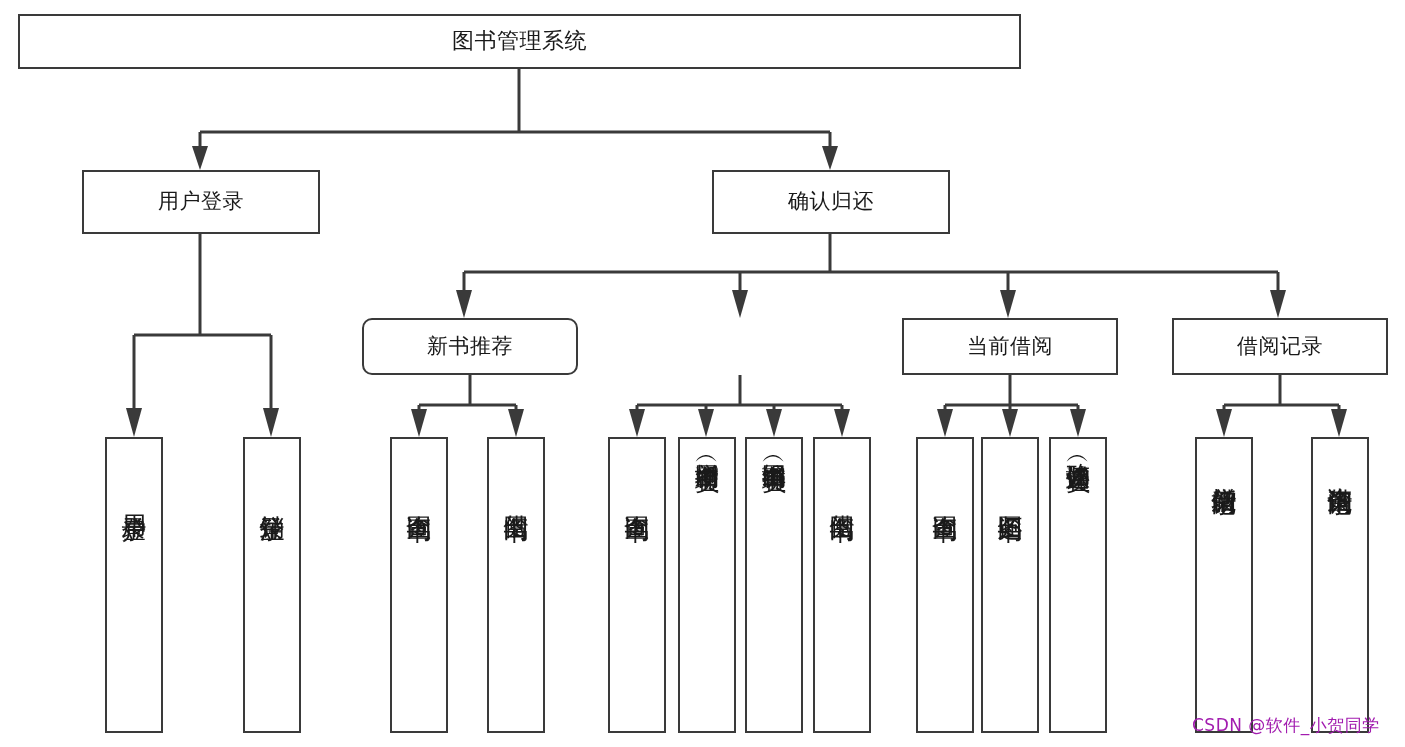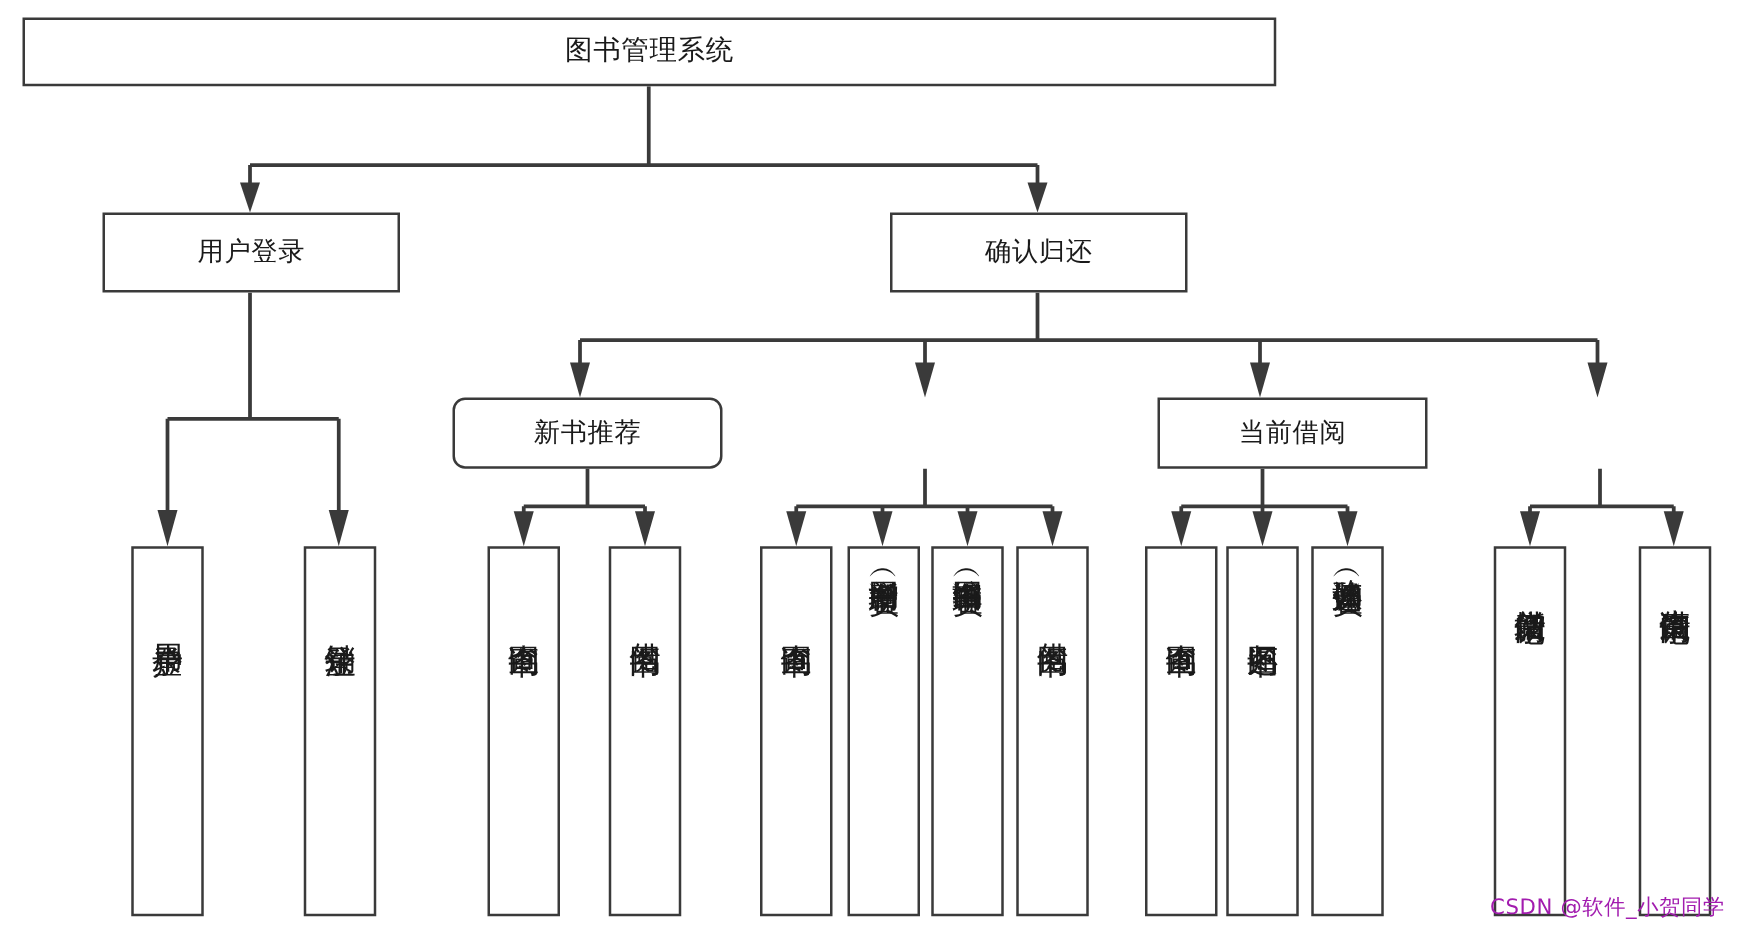--- a/index.html
+++ b/index.html
@@ -146,22 +146,25 @@
   <div class="node horiz" style="left:82px;top:170px;width:238px;height:64px;">
     <span class="node-label">用户登录</span>
   </div>
   <div class="node horiz" style="left:712px;top:170px;width:238px;height:64px;">
     <span class="node-label">确认归还</span>
   </div>
 
   <div class="node horiz" style="left:362px;top:318px;width:216px;height:57px;border-radius:10px;">
     <span class="node-label">新书推荐</span>
   </div>
-  <div class="node horiz" style="left:926px;top:318px;width:216px;height:57px;">
+  <div class="node horiz" style="left:902px;top:318px;width:216px;height:57px;">
     <span class="node-label">当前借阅</span>
+  </div>
+  <div class="node horiz" style="left:1172px;top:318px;width:216px;height:57px;">
+    <span class="node-label">借阅记录</span>
   </div>
 
   <div class="node vert" style="left:105px;top:437px;width:58px;height:296px;padding-top:56px;">
     <span class="node-label">用户登录</span>
   </div>
   <div class="node vert" style="left:243px;top:437px;width:58px;height:296px;padding-top:56px;">
     <span class="node-label">注销登录</span>
   </div>
 
   <div class="node vert" style="left:390px;top:437px;width:58px;height:296px;padding-top:56px;">

